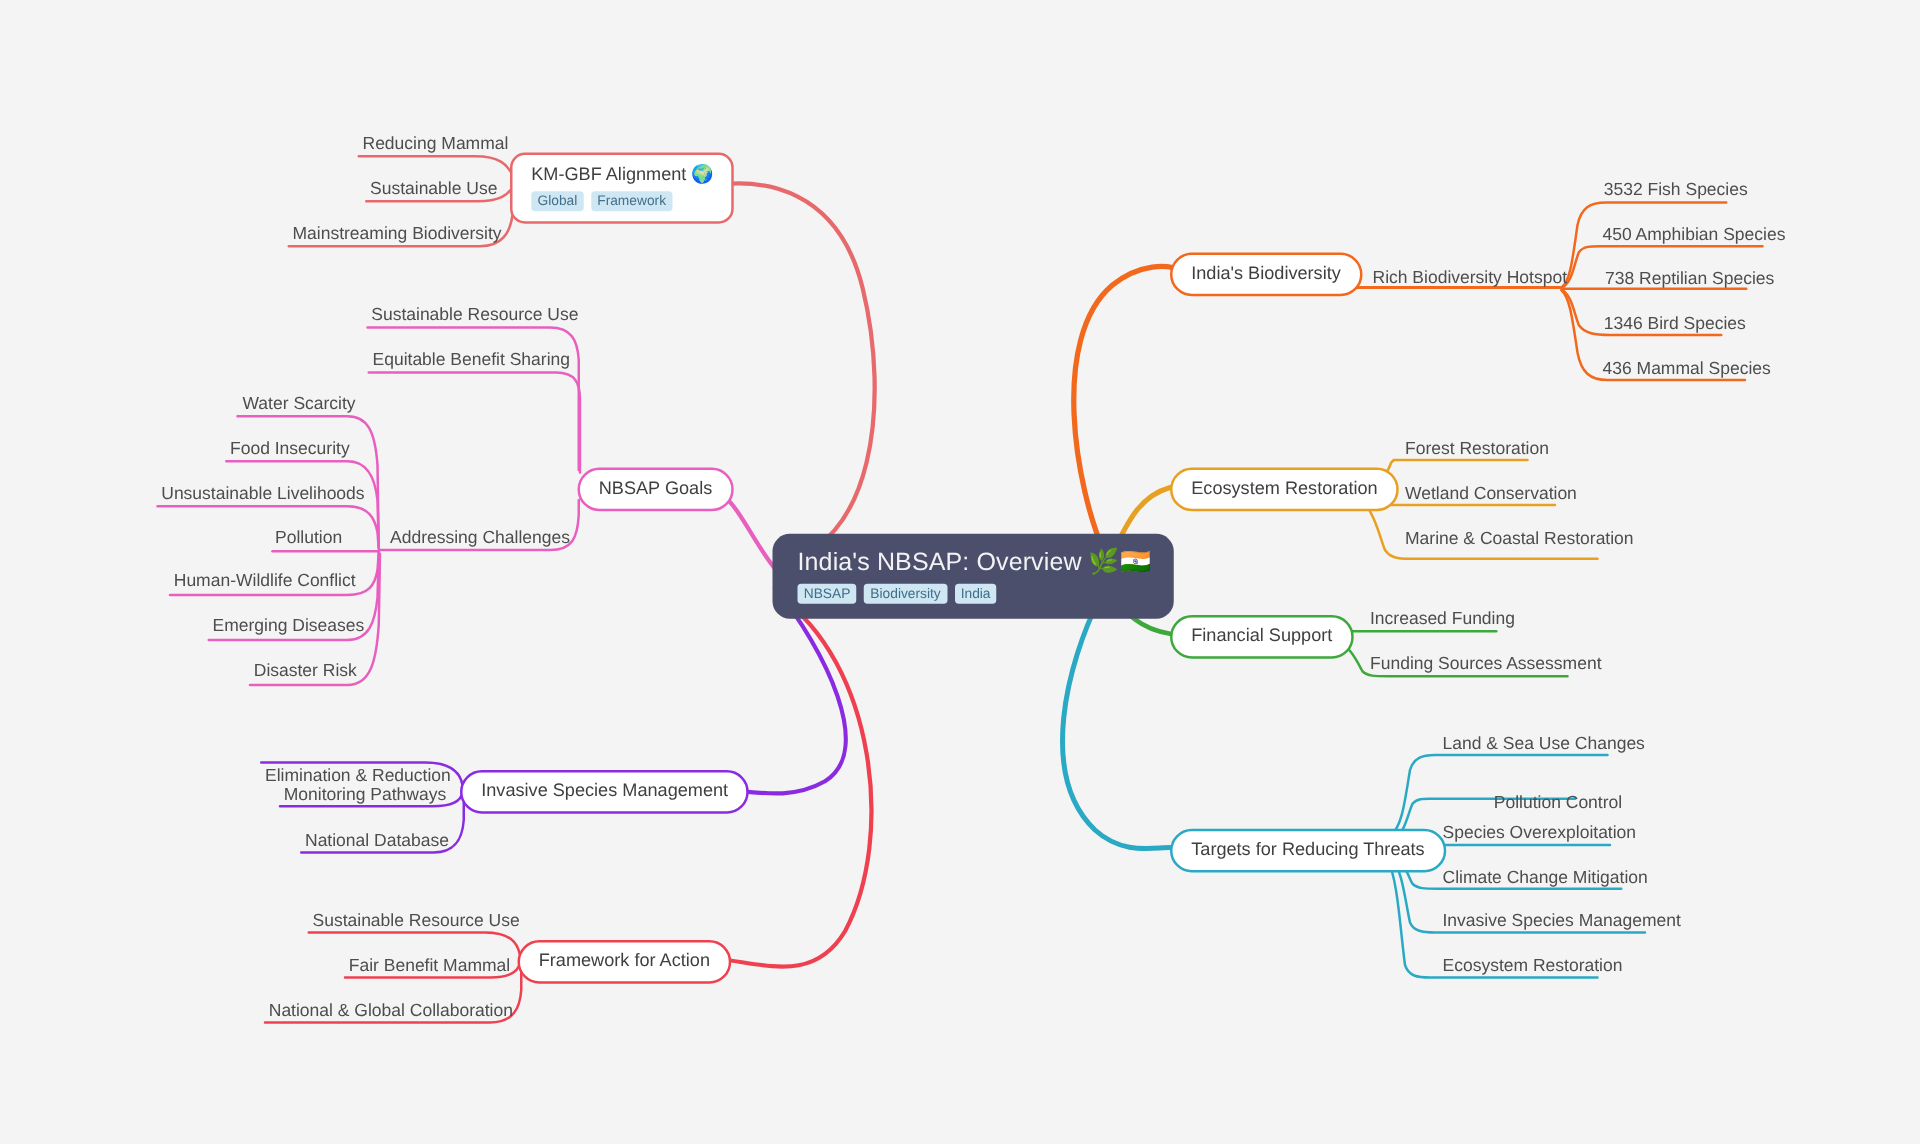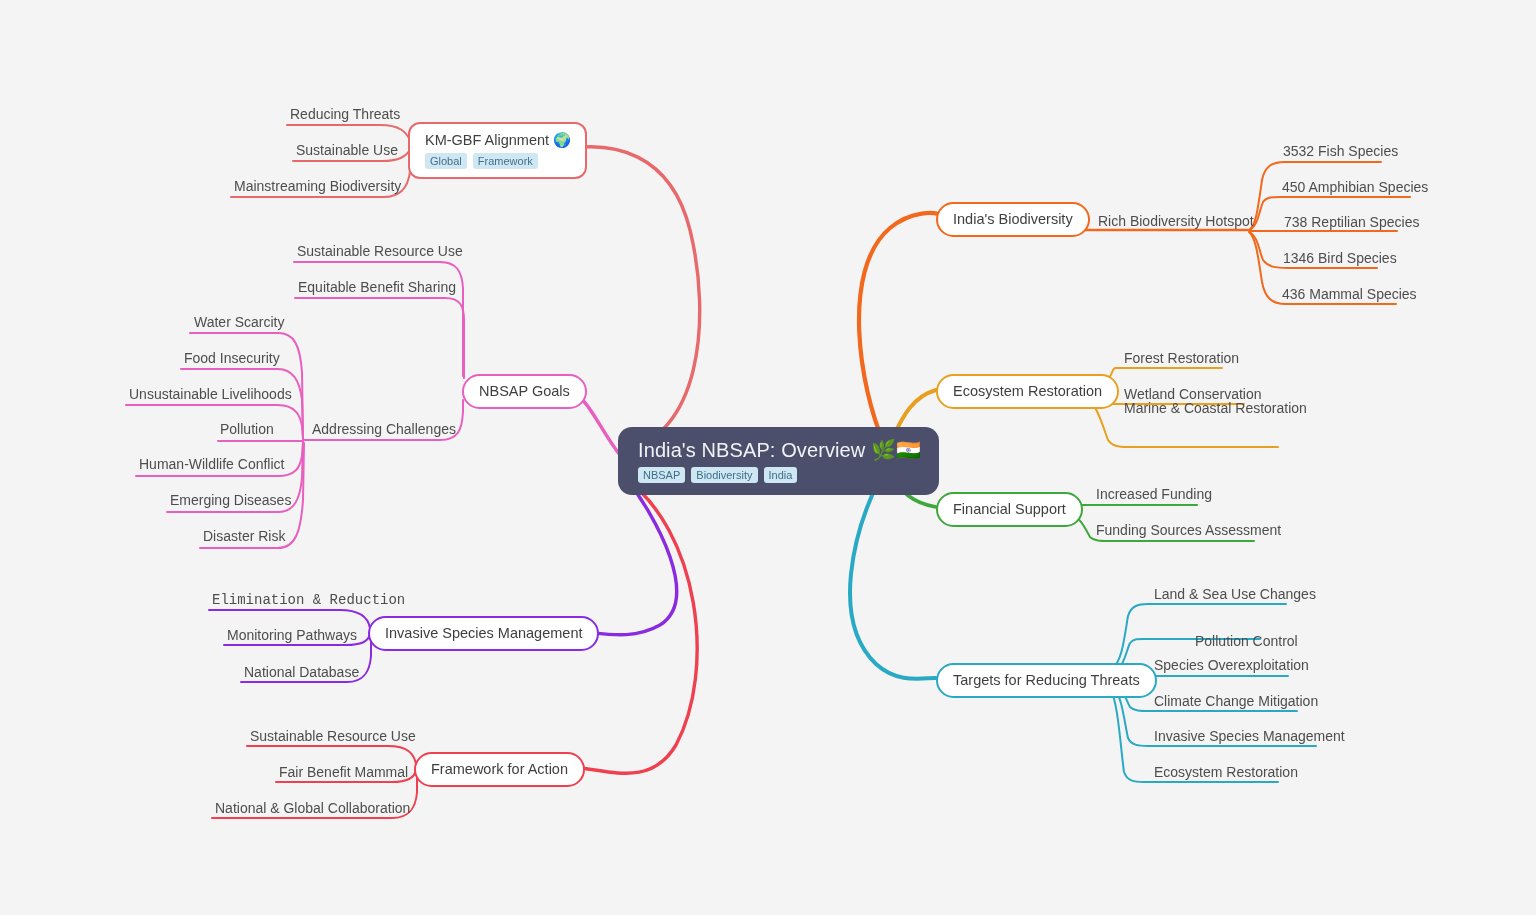--- a/index.html
+++ b/index.html
@@ -136,21 +136,21 @@
     </div>
   </div>
 
   <div class="node pill withtags" style="left:408px;top:122px;border-color:#e8696b;">
     <span class="pill-title">KM-GBF Alignment 🌍</span>
     <span class="tagrow">
       <span class="tag">Global</span>
       <span class="tag">Framework</span>
     </span>
   </div>
-  <div class="node leaf" style="left:286px;top:106px;">Reducing Threats</div>
+  <div class="node leaf" style="left:286px;top:106px;">Reducing Mammal</div>
   <div class="node leaf" style="left:292px;top:142px;">Sustainable Use</div>
   <div class="node leaf" style="left:230px;top:178px;">Mainstreaming Biodiversity</div>
 
   <div class="node pill" style="left:462px;top:374px;border-color:#e85fc0;">
     <span class="pill-title">NBSAP Goals</span>
   </div>
   <div class="node leaf" style="left:293px;top:243px;">Sustainable Resource Use</div>
   <div class="node leaf" style="left:294px;top:279px;">Equitable Benefit Sharing</div>
   <div class="node mid" style="left:308px;top:421px;">Addressing Challenges</div>
 
@@ -158,21 +158,21 @@
   <div class="node leaf" style="left:180px;top:350px;">Food Insecurity</div>
   <div class="node leaf" style="left:125px;top:386px;">Unsustainable Livelihoods</div>
   <div class="node leaf" style="left:216px;top:421px;">Pollution</div>
   <div class="node leaf" style="left:135px;top:456px;">Human-Wildlife Conflict</div>
   <div class="node leaf" style="left:166px;top:492px;">Emerging Diseases</div>
   <div class="node leaf" style="left:199px;top:528px;">Disaster Risk</div>
 
   <div class="node pill" style="left:368px;top:616px;border-color:#8a2be2;">
     <span class="pill-title">Invasive Species Management</span>
   </div>
-  <div class="node leaf" style="left:208px;top:592px;font-family:Liberation Mono, monospace;">Elimination &amp; Reduction</div>
+  <div class="node leaf" style="left:208px;top:612px;">Elimination &amp; Reduction</div>
   <div class="node leaf" style="left:223px;top:627px;">Monitoring Pathways</div>
   <div class="node leaf" style="left:240px;top:664px;">National Database</div>
 
   <div class="node pill" style="left:414px;top:752px;border-color:#ef4050;">
     <span class="pill-title">Framework for Action</span>
   </div>
   <div class="node leaf" style="left:246px;top:728px;">Sustainable Resource Use</div>
   <div class="node leaf" style="left:275px;top:764px;">Fair Benefit Mammal</div>
   <div class="node leaf" style="left:211px;top:800px;">National &amp; Global Collaboration</div>
 
@@ -184,21 +184,21 @@
   <div class="node leaf" style="left:1278px;top:179px;">450 Amphibian Species</div>
   <div class="node leaf" style="left:1280px;top:214px;">738 Reptilian Species</div>
   <div class="node leaf" style="left:1279px;top:250px;">1346 Bird Species</div>
   <div class="node leaf" style="left:1278px;top:286px;">436 Mammal Species</div>
 
   <div class="node pill" style="left:936px;top:374px;border-color:#e8a020;">
     <span class="pill-title">Ecosystem Restoration</span>
   </div>
   <div class="node leaf" style="left:1120px;top:350px;">Forest Restoration</div>
   <div class="node leaf" style="left:1120px;top:386px;">Wetland Conservation</div>
-  <div class="node leaf" style="left:1120px;top:400px;">Marine &amp; Coastal Restoration</div>
+  <div class="node leaf" style="left:1120px;top:422px;">Marine &amp; Coastal Restoration</div>
 
   <div class="node pill" style="left:936px;top:492px;border-color:#3da83b;">
     <span class="pill-title">Financial Support</span>
   </div>
   <div class="node leaf" style="left:1092px;top:486px;">Increased Funding</div>
   <div class="node leaf" style="left:1092px;top:522px;">Funding Sources Assessment</div>
 
   <div class="node pill" style="left:936px;top:663px;border-color:#29a9c4;justify-content:center;">
     <span class="pill-title">Targets for Reducing Threats</span>
   </div>

